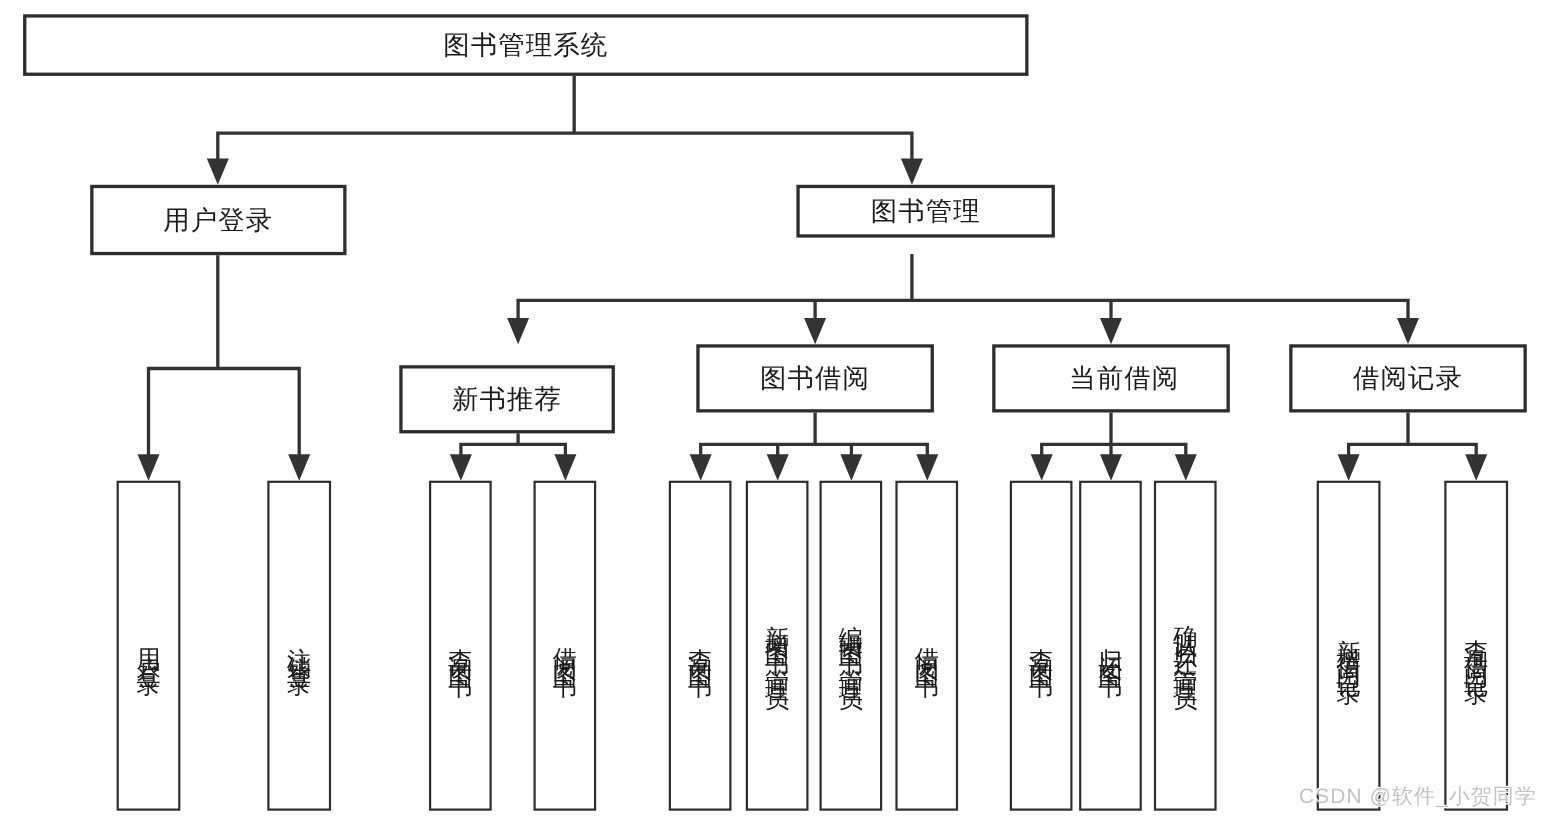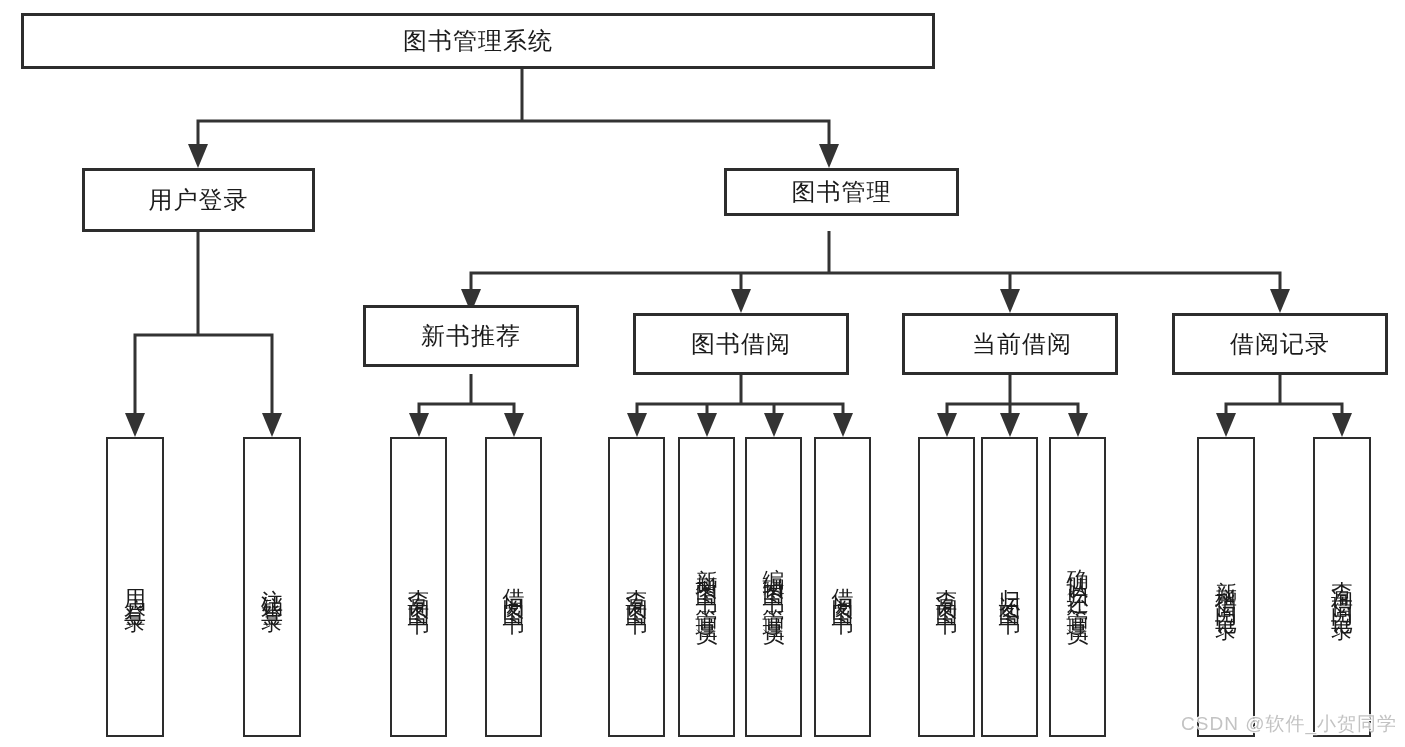--- a/index.html
+++ b/index.html
@@ -77,21 +77,21 @@
   <span>图书管理系统</span>
 </div>
 
 <div class="node" style="left:82px;top:168px;width:233px;height:64px;">
   <span>用户登录</span>
 </div>
 <div class="node" style="left:712px;top:168px;width:235px;height:48px;margin-left:12px;">
   <span>图书管理</span>
 </div>
 
-<div class="node" style="left:363px;top:305px;width:216px;height:62px;">
+<div class="node" style="left:363px;top:332px;width:196px;height:62px;">
   <span>新书推荐</span>
 </div>
 <div class="node" style="left:633px;top:313px;width:216px;height:62px;">
   <span>图书借阅</span>
 </div>
 <div class="node" style="left:902px;top:313px;width:216px;height:62px;padding-left:24px;">
   <span>当前借阅</span>
 </div>
 <div class="node" style="left:1172px;top:313px;width:216px;height:62px;">
   <span>借阅记录</span>

